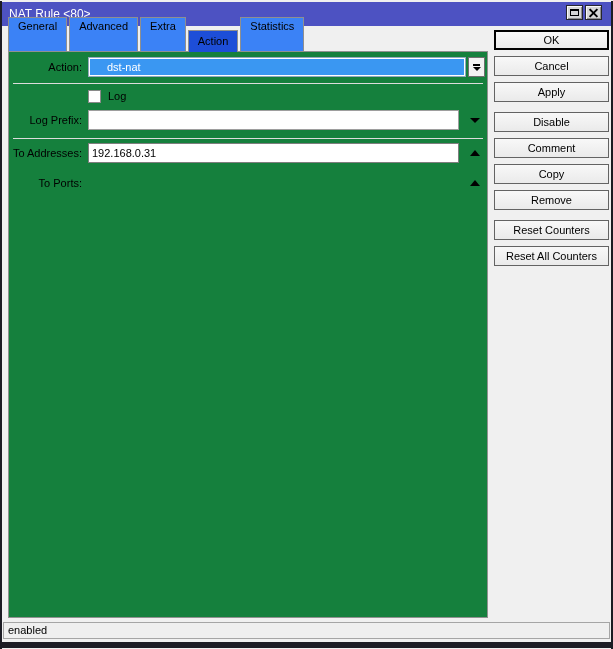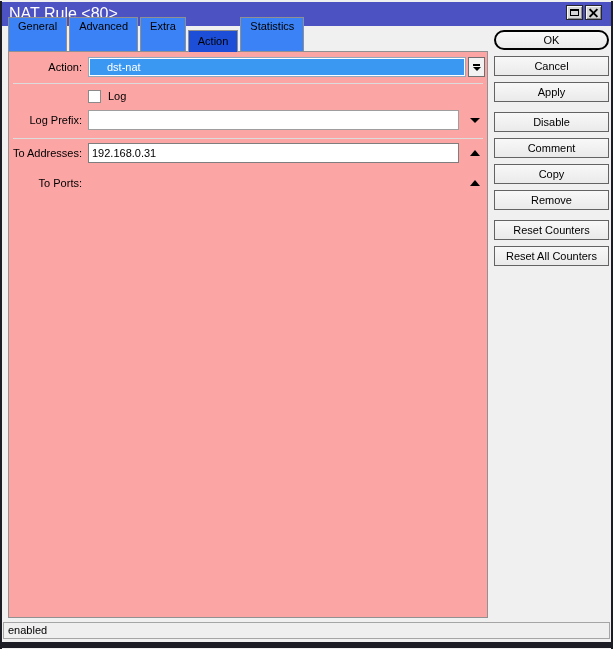--- a/index.html
+++ b/index.html
@@ -12,21 +12,21 @@
     font-size:11px; color:#000;
   }
   .frame-left  { position:absolute; left:0; top:1px; width:2px; height:648px; background:#1c1c24; }
   .frame-right { position:absolute; right:0; top:1px; width:2px; height:648px; background:#1c1c24; }
   .frame-bottom{ position:absolute; left:0; top:642px; width:613px; height:6px; background:#1c1c24; }
 
   .titlebar {
     position:absolute; left:2px; top:2px; width:609px; height:24px;
     background:#4d52c2; color:#fff;
   }
-  .titlebar .title { position:absolute; left:7px; top:0; line-height:24px; font-size:16px; }
+  .titlebar .title { position:absolute; left:7px; top:0; line-height:24px; font-size:12px; }
 
   .win-btn {
     position:absolute; top:5px; width:17px; height:15px;
     background:#d6d6d6; border:1px solid #26262e;
     box-shadow: inset 1px 1px 0 #f8f8f8, inset -1px -1px 0 #8e8e8e;
     display:flex; align-items:center; justify-content:center;
   }
   .btn-max { left:566px; }
   .btn-close { left:585px; }
   .max-glyph { width:9px; height:7px; border:1px solid #000; border-top:2px solid #000; }
@@ -42,21 +42,21 @@
     height:35px; line-height:17px; padding:0 9px;
     background:#3b82f6; border:1px solid #8f8f8f; border-bottom:1px solid #919191;
     margin-right:2px; white-space:nowrap; cursor:default;
   }
   .tab.active {
     height:22px; line-height:20px; background:#1d4ed8; border-bottom:none; font-size:11px;
   }
 
   .panel {
     position:absolute; left:8px; top:51px; width:480px; height:567px;
-    border:1px solid #919191; background:#fca5a5; z-index:1;text-decoration:underline;
+    border:1px solid #919191; background:#15803d; z-index:1;text-decoration:underline;
   }
   .row-label { position:absolute; left:0; width:73px; height:20px; line-height:20px; text-align:right; }
   .separator { position:absolute; left:4px; width:470px; height:1px; background:#dcdcdc; }
 
   .combo-field {
     position:absolute; left:79px; top:5px; width:378px; height:20px;
     border:1px solid #93a8bd; background:#fff; padding:1px;
   }
   .combo-sel { height:100%; background:#3a97f2; color:#fff; line-height:16px; padding-left:17px; }
   .combo-btn {
@@ -156,21 +156,21 @@
       <span class="tri-up-lg"></span>
     </div>
 
     <div class="row-label" style="top:121px;">To Ports:</div>
     <div class="arrow-zone" style="top:121px;">
       <span class="tri-up-lg"></span>
     </div>
 
   </div>
 
-  <div class="side-btn default" style="top:30px;border-radius:10px;">OK</div>
+  <div class="side-btn default" style="top:30px;">OK</div>
   <div class="side-btn" style="top:82px;">Apply</div>
   <div class="side-btn" style="top:56px;">Cancel</div>
   <div class="side-btn" style="top:112px;">Disable</div>
   <div class="side-btn" style="top:138px;">Comment</div>
   <div class="side-btn" style="top:164px;">Copy</div>
   <div class="side-btn" style="top:190px;">Remove</div>
   <div class="side-btn" style="top:220px;">Reset Counters</div>
   <div class="side-btn" style="top:246px;">Reset All Counters</div>
 
   <div class="statusbar">enabled</div>

